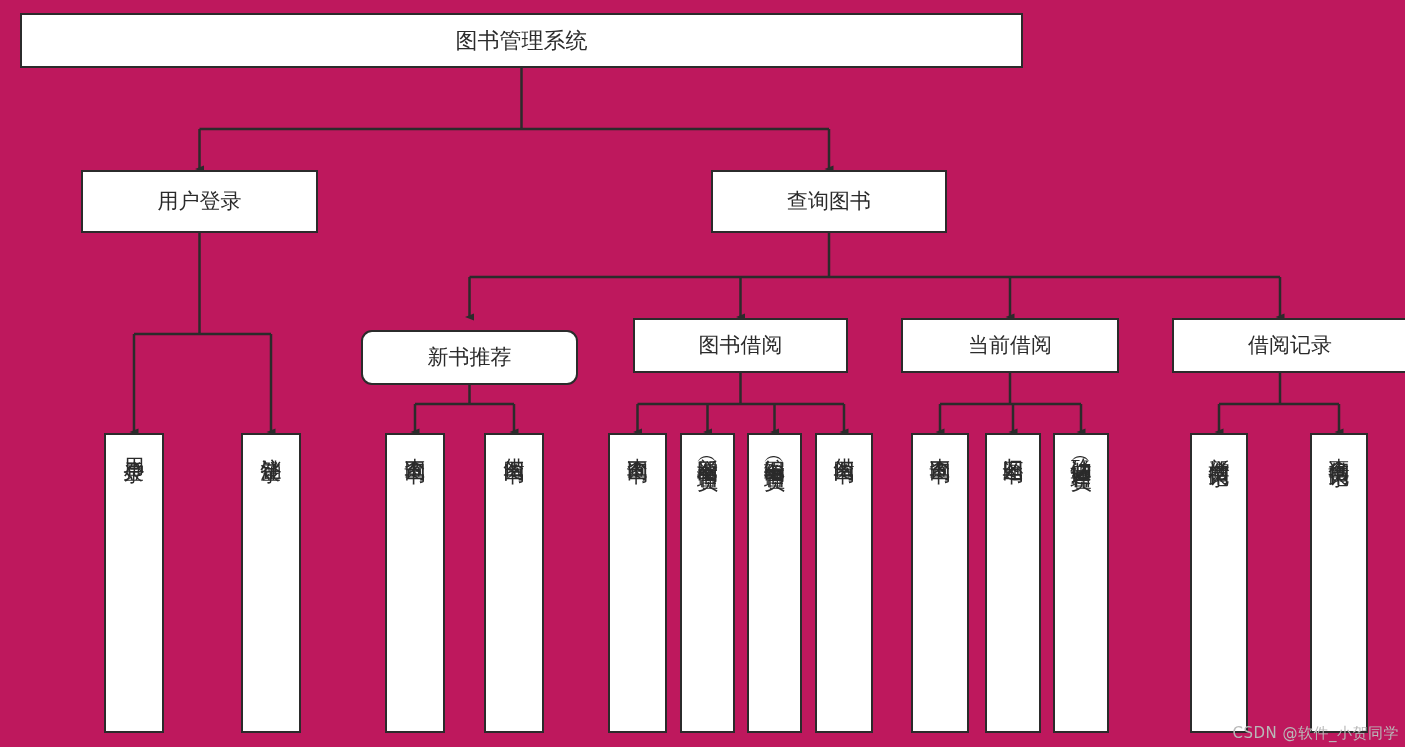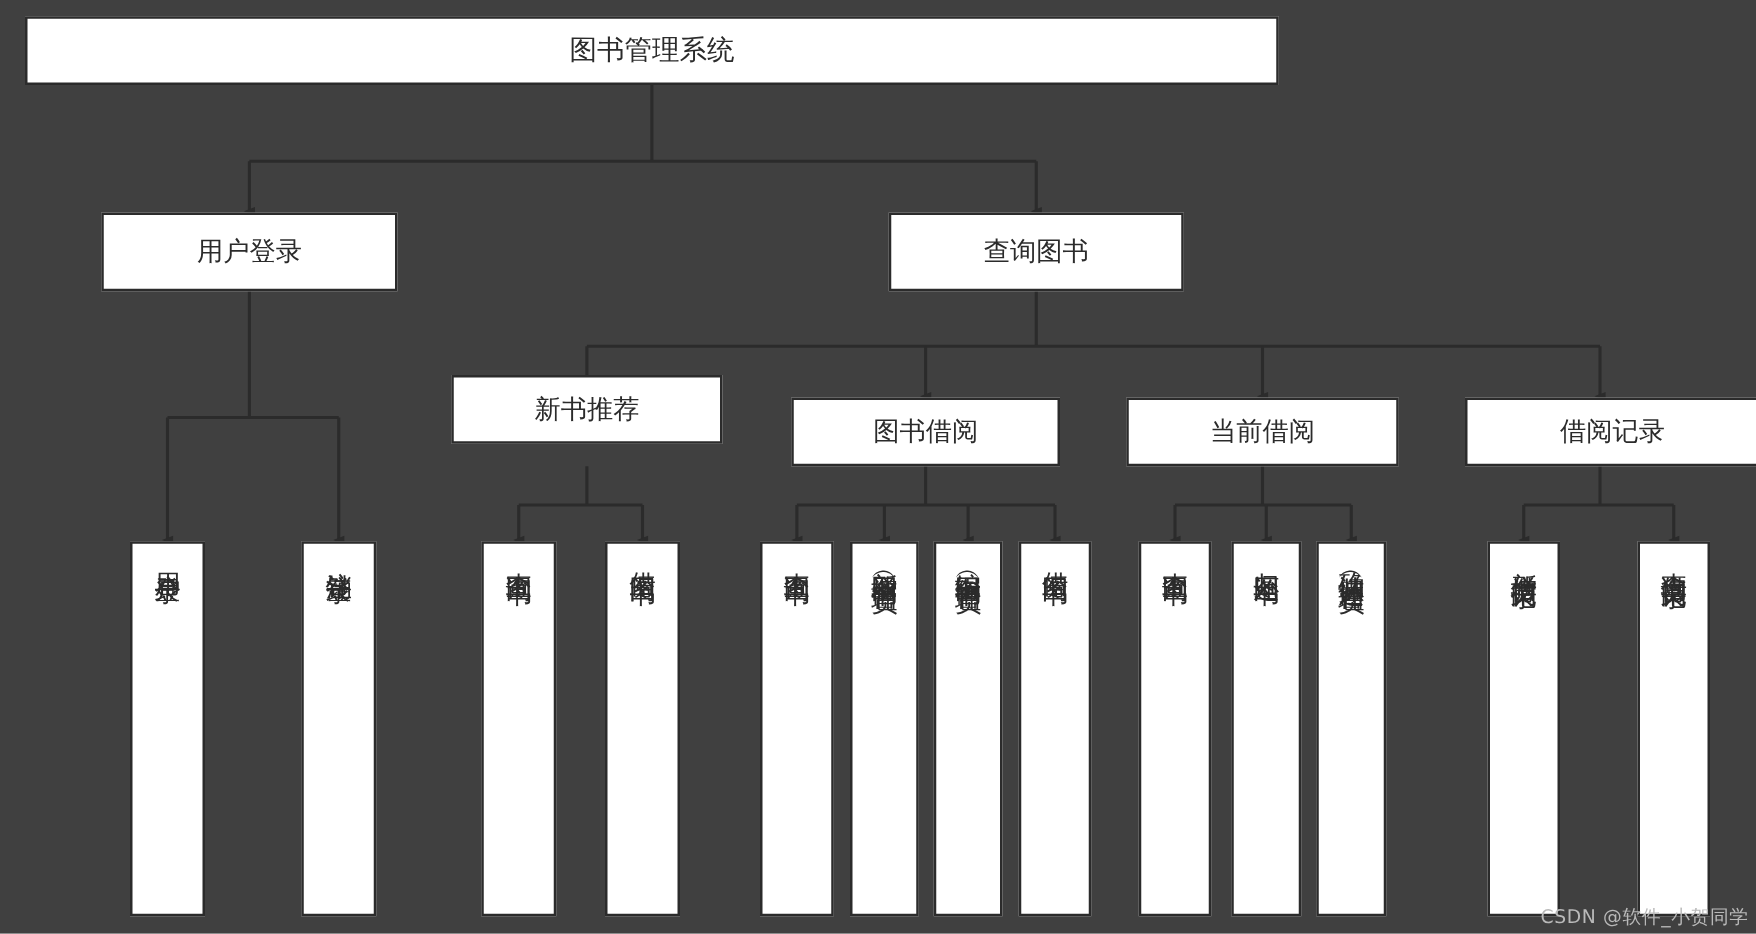--- a/index.html
+++ b/index.html
@@ -1,17 +1,17 @@
 <!DOCTYPE html>
 <html><head>
 <meta charset="utf-8">
 <style>
   html,body{margin:0;padding:0;background:#ffffff;}
   body{width:1405px;height:747px;overflow:hidden;font-family:"DejaVu Sans","Liberation Sans",sans-serif;}
-  #diagram-root{position:relative;width:1405px;height:747px;background:#404040;}
+  #diagram-root{position:relative;width:1405px;height:747px;background:#be185d;}
   svg.edges{position:absolute;left:0;top:0;width:1405px;height:747px;}
   .node{position:absolute;box-sizing:border-box;background:#ffffff;
         border:2px solid #2b2b2b;display:flex;align-items:center;justify-content:center;}
   .node-label{color:#2b2b2b;text-align:center;line-height:1.18;white-space:pre;}
   .node.horiz .node-label{font-size:21px;}
   .node.vert{padding:6px 0;align-items:flex-start;justify-content:center;}
   .node.vert .node-label{writing-mode:vertical-rl;text-orientation:upright;
         font-size:21px;letter-spacing:2px;line-height:1.05;}
   .node.title .node-label{font-size:22px;}
   .watermark{position:absolute;right:6px;bottom:4px;font-size:15px;color:#b9b9b9;
@@ -66,21 +66,21 @@
   <div id="node-layer">
       <div class="node horiz title" style="left: 20px; top: 13px; width: 1003px; height: 55px;">
         <span class="node-label">图书管理系统</span>
       </div>
       <div class="node horiz" style="left: 81px; top: 170px; width: 237px; height: 63px;">
         <span class="node-label">用户登录</span>
       </div>
       <div class="node horiz" style="left: 711px; top: 170px; width: 236px; height: 63px;">
         <span class="node-label">查询图书</span>
       </div>
-      <div class="node horiz" style="left: 361px; top: 300px; width: 217px; height: 55px;">
+      <div class="node horiz" style="left: 361px; top: 330px; width: 217px; height: 55px; border-radius: 11px;">
         <span class="node-label">新书推荐</span>
       </div>
       <div class="node horiz" style="left: 633px; top: 318px; width: 215px; height: 55px;">
         <span class="node-label">图书借阅</span>
       </div>
       <div class="node horiz" style="left: 901px; top: 318px; width: 218px; height: 55px;">
         <span class="node-label">当前借阅</span>
       </div>
       <div class="node horiz" style="left: 1172px; top: 318px; width: 236px; height: 55px;">
         <span class="node-label">借阅记录</span>

